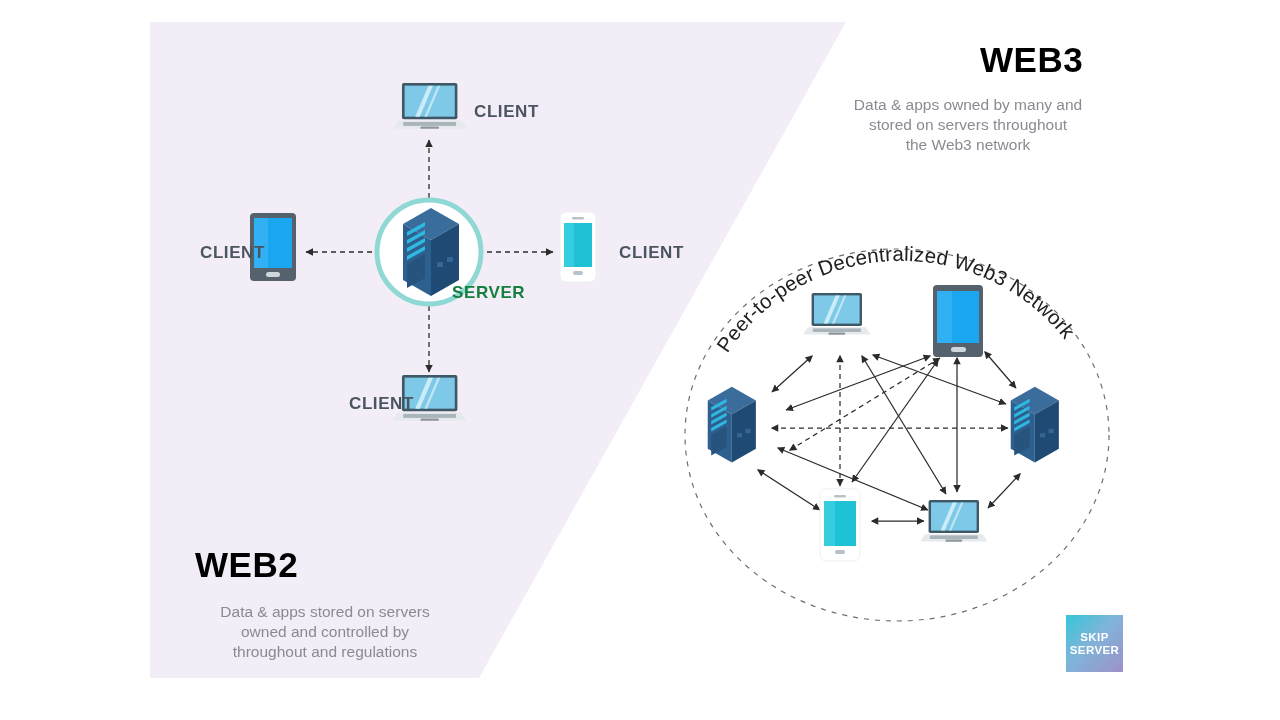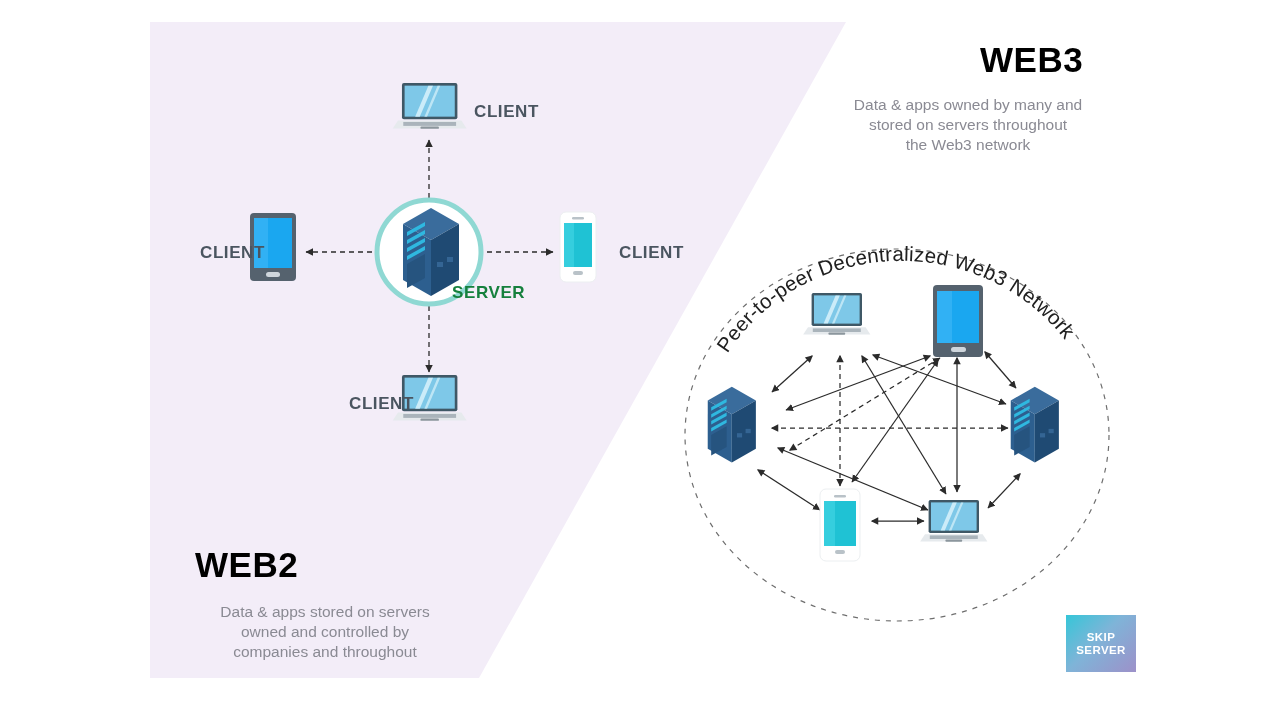--- a/index.html
+++ b/index.html
@@ -7,21 +7,21 @@
        font-family:"Liberation Sans","DejaVu Sans",sans-serif;}
   #stage{position:relative;width:1280px;height:720px;background:#ffffff;}
   #stage svg.layer{position:absolute;left:0;top:0;width:1280px;height:720px;}
   .lbl{position:absolute;white-space:nowrap;}
   .client-label{font-size:17px;font-weight:700;color:#4a5560;letter-spacing:.6px;margin-left:16px;}
   .server-label{font-size:17px;font-weight:700;color:#15803d;letter-spacing:.6px;}
   .big-title{font-size:35px;font-weight:700;color:#000000;letter-spacing:.5px;}
   .sub-text{font-size:15.5px;color:#8a8a93;line-height:1.28;font-weight:400;}
   .sub-right{text-align:center;}
   .sub-left{text-align:center;}
-  .logo-box{position:absolute;left:1066px;top:615px;width:70px;height:57px;
+  .logo-box{position:absolute;left:1066px;top:615px;width:57px;height:57px;
             background:linear-gradient(135deg,#35c6d8 0%,#7fb4d8 45%,#9d91c9 100%);
             display:flex;flex-direction:column;align-items:center;justify-content:center;}
   .logo-line{font-size:11.5px;font-weight:700;color:#fff;letter-spacing:.4px;line-height:1.08;}
 </style>
 </head>
 <body>
 
 <div id="stage">
 
   <svg class="layer" viewBox="0 0 1280 720">
@@ -193,21 +193,21 @@
   <div class="lbl client-label" style="left:458px;top:102px;">CLIENT</div>
   <div class="lbl client-label" style="left:184px;top:243px;">CLIENT</div>
   <div class="lbl client-label" style="left:603px;top:243px;">CLIENT</div>
   <div class="lbl client-label" style="left:333px;top:394px;">CLIENT</div>
   <div class="lbl server-label" style="left:452px;top:283px;">SERVER</div>
 
   <div class="lbl big-title" style="left:174px;top:545px;margin-left:21px;">WEB2</div>
   <div class="lbl sub-text sub-left" style="left:175px;top:602px;width:300px;">
     <div>Data &amp; apps stored on servers</div>
     <div>owned and controlled by</div>
-    <div>companies and throughout</div>
+    <div>throughout and regulations</div>
   </div>
 
   <div class="lbl big-title" style="left:980px;top:40px;">WEB3</div>
   <div class="lbl sub-text sub-right" style="left:818px;top:95px;width:300px;">
     <div>Data &amp; apps owned by many and</div>
     <div>stored on servers throughout</div>
     <div>the Web3 network</div>
   </div>
 
   <div class="logo-box">

